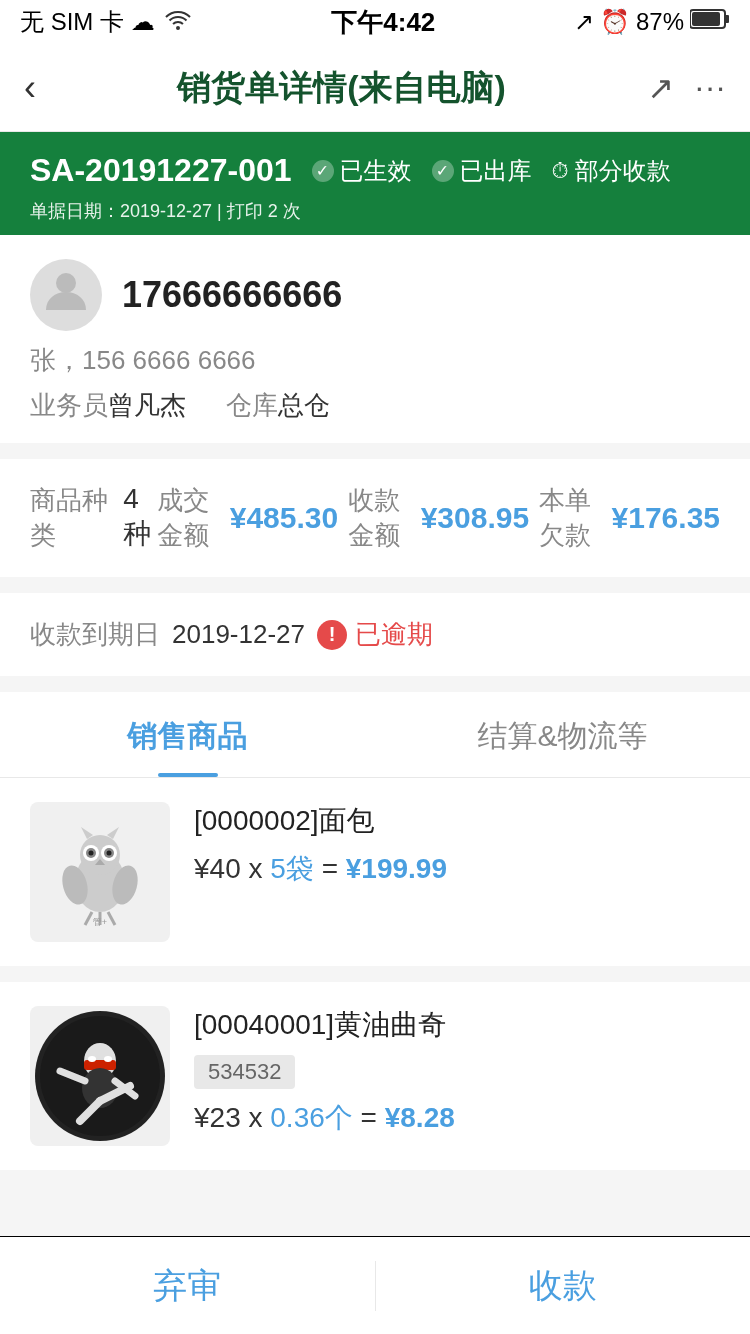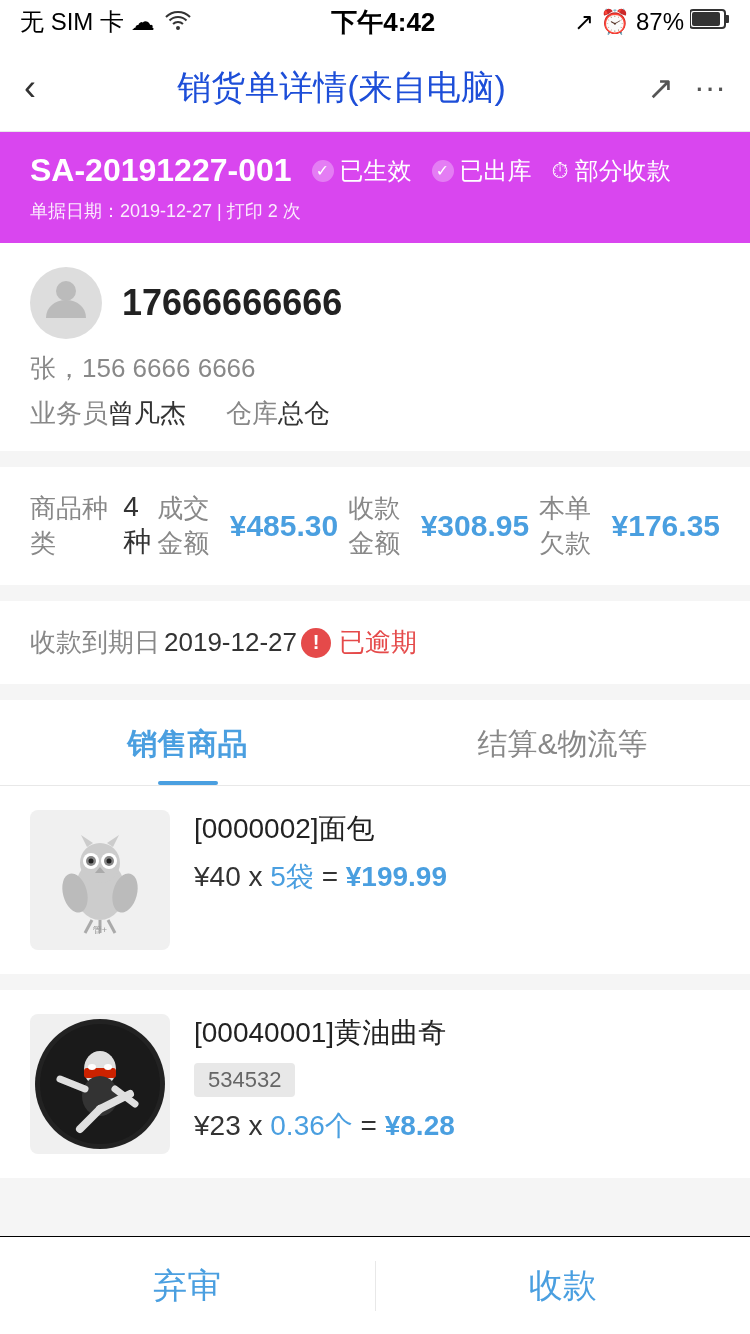--- a/index.html
+++ b/index.html
@@ -40,37 +40,37 @@
       padding: 0 24px;
       border-bottom: 1px solid #e8e8e8;
     }
     .nav-back {
       font-size: 36px;
       color: #333;
       cursor: pointer;
     }
     .nav-title {
       font-size: 34px;
-      font-weight: 400;
-      color: #1d4ed8;
+      font-weight: 700;
+      color: #14532d;
     }
     .nav-right {
       display: flex;
       align-items: center;
       gap: 20px;
     }
     .nav-icon {
       font-size: 32px;
       color: #555;
     }
 
     
     .header-banner {
-      background: #d946ef;
-      padding: 20px 30px 20px;
+      background: #15803d;
+      padding: 20px 30px 12px;
     }
     .banner-row1 {
       display: flex;
       align-items: center;
       gap: 20px;
       margin-bottom: 10px;
     }
     .order-id {
       font-size: 32px;
       font-weight: 700;
@@ -201,21 +201,21 @@
       color: #4a9fe0;
     }
 
     
     .due-section {
       background: #fff;
       padding: 24px 30px;
       margin-bottom: 16px;
       display: flex;
       align-items: center;
-      gap: 4px;
+      gap: 12px;
     }
     .due-label {
       font-size: 26px;
       color: #888;
     }
     .due-date {
       font-size: 26px;
       color: #333;
     }
     .overdue-badge {

